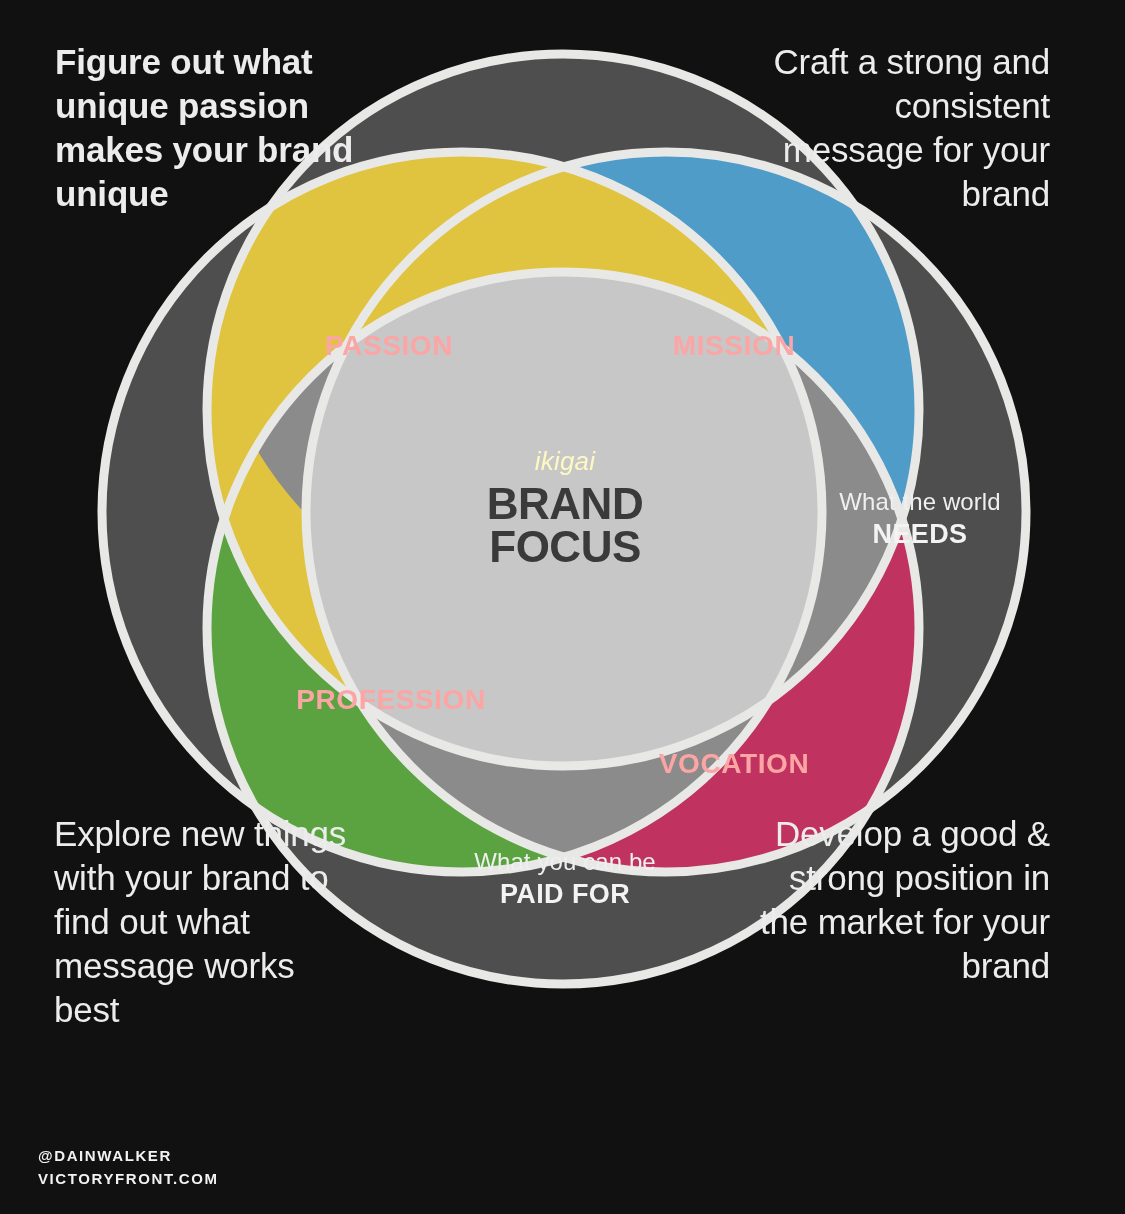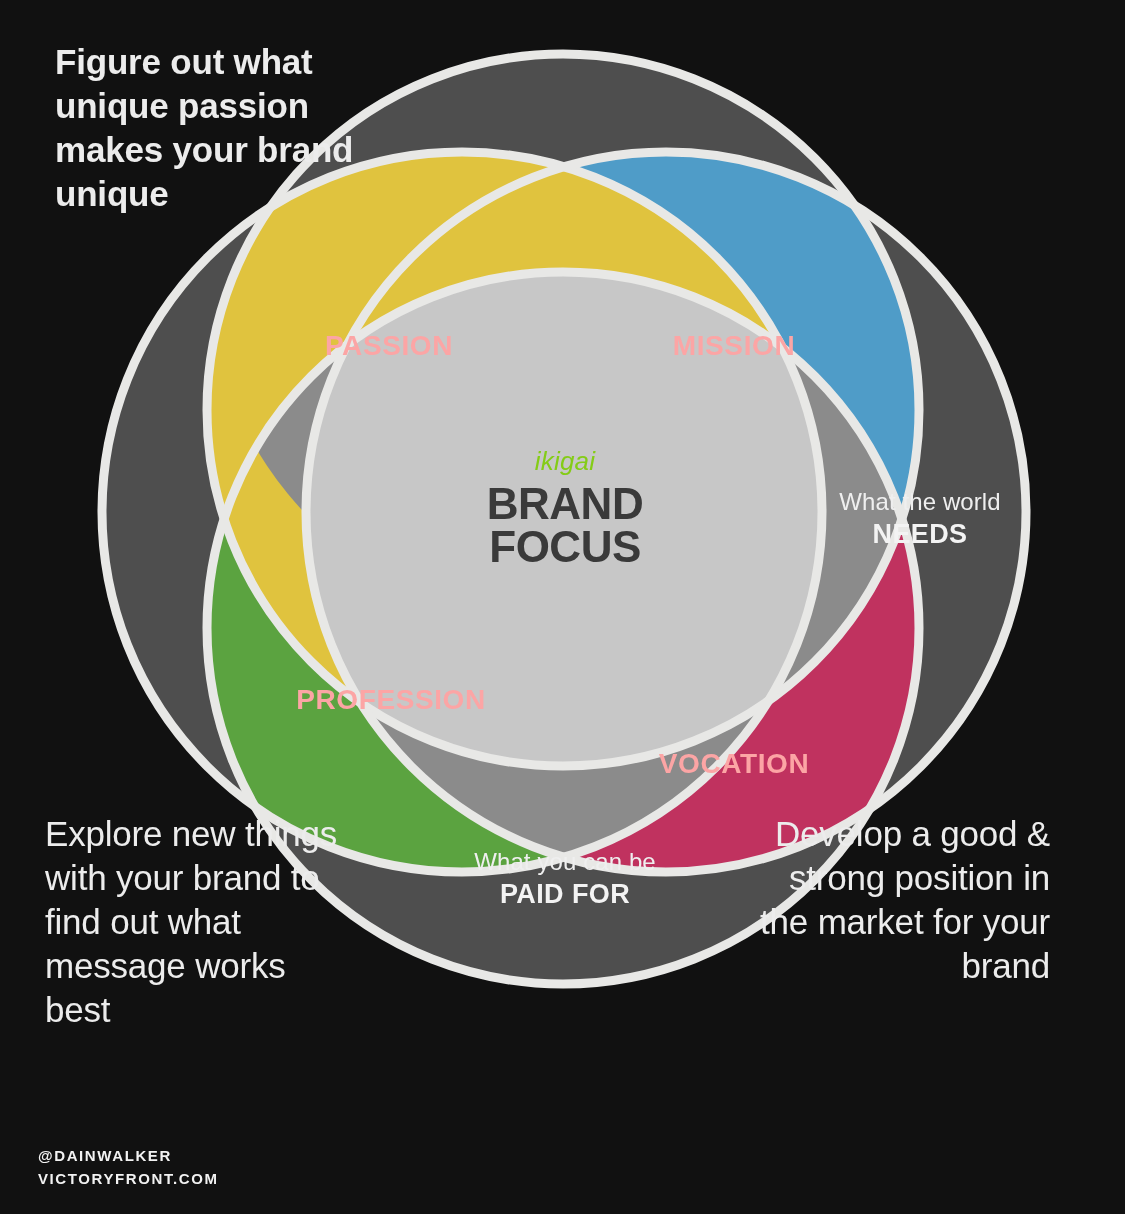--- a/index.html
+++ b/index.html
@@ -38,21 +38,21 @@
     position: absolute;
     color: #ececec;
     font-size: 35px;
     line-height: 1.26;
     font-weight: 400;
     letter-spacing: -0.2px;
     white-space: pre-line;
   }
   .cap-tl { left: 55px;  top: 40px;  width: 300px; text-align: left; font-weight: bold; }
   .cap-tr { right: 75px; top: 40px;  width: 290px; text-align: right; }
-  .cap-bl { left: 45px;  top: 812px; width: 310px; text-align: left; }
+  .cap-bl { left: 54px;  top: 812px; width: 310px; text-align: left; }
   .cap-br { right: 75px; top: 812px; width: 290px; text-align: right; }
 
   
   .credits {
     position: absolute;
     left: 38px;
     bottom: 24px;
     color: #f2f2f2;
     font-size: 15px;
     font-weight: 700;
@@ -99,21 +99,21 @@
     transform: translate(-50%, -50%);
     text-align: center;
     pointer-events: none;
     width: 260px;
   }
   .core .ikigai {
     display: block;
     font-style: italic;
     font-size: 26px;
     font-weight: 400;
-    color: #84cc16;
+    color: #fef9c3;
     margin-bottom: 6px;
     letter-spacing: 0.2px;
   }
   .core .focus {
     display: block;
     font-size: 44px;
     font-weight: 700;
     line-height: 0.97;
     color: #3a3a3a;
     letter-spacing: -0.5px;
@@ -259,20 +259,21 @@
 
     <g fill="none" stroke="#e8e8e6" stroke-width="9">
       <circle cx="563" cy="410" r="356"></circle>
       <circle cx="462" cy="512" r="360"></circle>
       <circle cx="666" cy="512" r="360"></circle>
       <circle cx="563" cy="628" r="356"></circle>
     </g>
   </svg>
 
   <div class="caption cap-tl">Figure out what unique passion makes your brand unique</div>
+  <div class="caption cap-tr">Craft a strong and consistent message for your brand</div>
   <div class="caption cap-bl">Explore new things with your brand to find out what message works best</div>
   <div class="caption cap-br">Develop a good &amp; strong position in the market for your brand</div>
 
 
 
   <div class="lbl" style="left:920px; top:519px;">
     <span class="line1">What the world</span>
     <span class="line2">NEEDS</span>
   </div>
 

